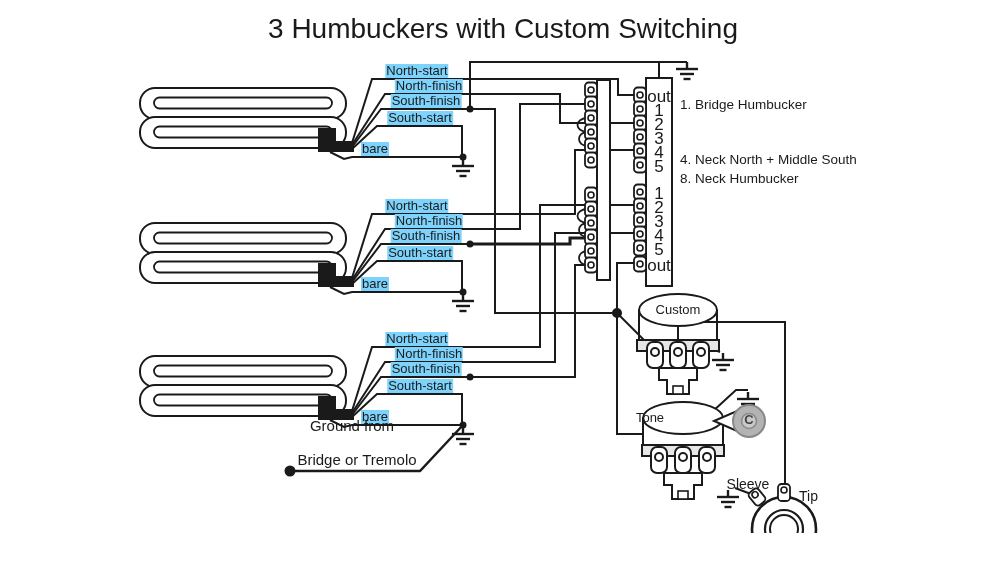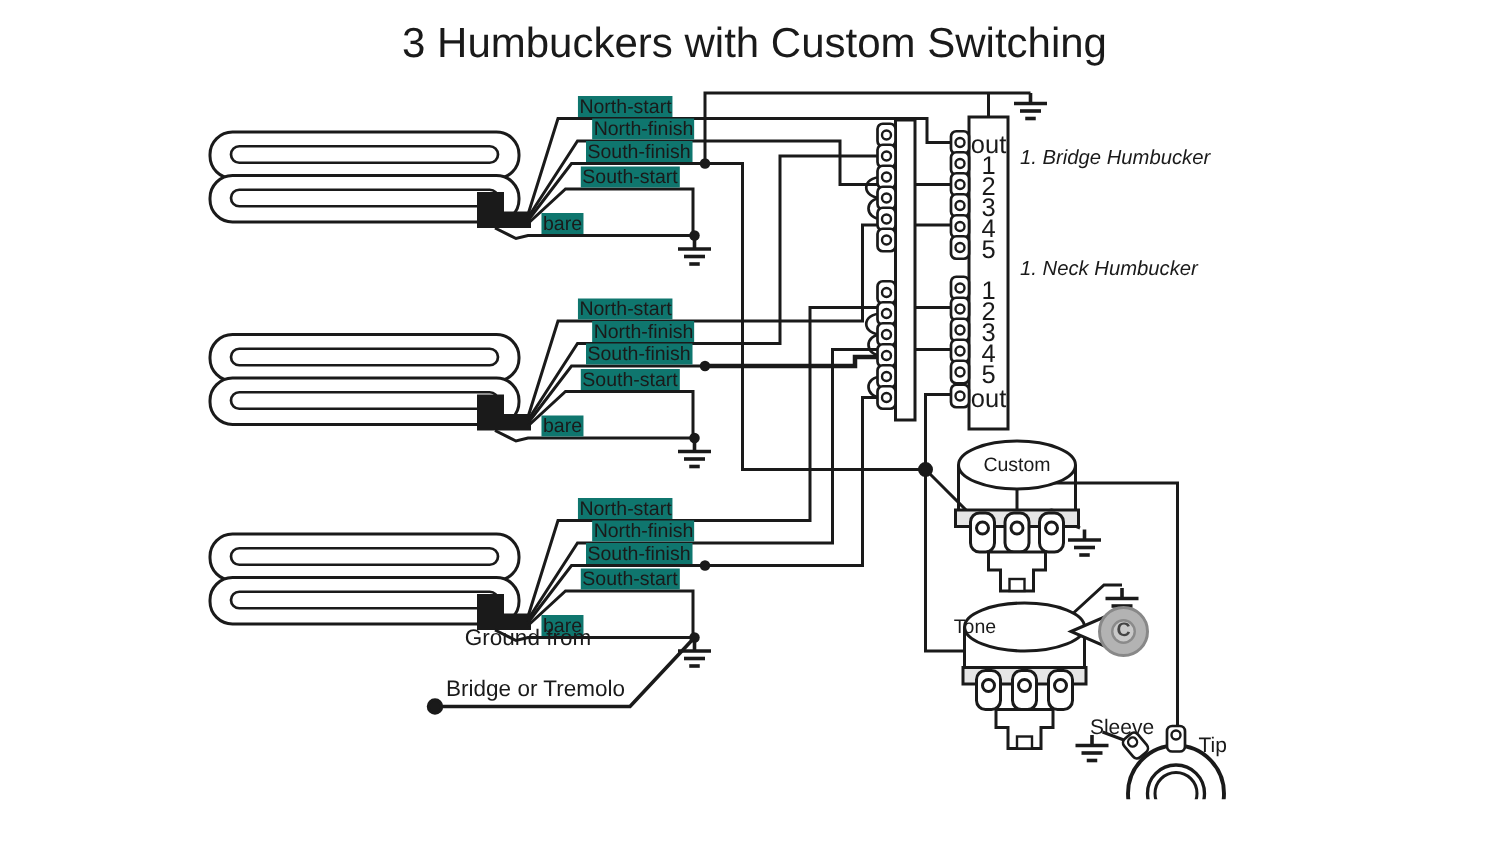--- a/index.html
+++ b/index.html
@@ -2,23 +2,23 @@
 <html><head>
 <meta charset="utf-8">
 <style>
   html,body{margin:0;padding:0;background:#fff;}
   #stage{position:relative;width:1000px;height:533px;background:#fff;overflow:hidden;
          font-family:"Liberation Sans", sans-serif;color:#1a1a1a;text-align:center;}
   #wiring-svg{position:absolute;left:0;top:0;}
   .lbl{position:absolute;white-space:pre;line-height:1.05;}
   .center{transform:translateX(-50%);} 
   .title{font-size:28px;letter-spacing:0px;}
-  .wire{font-size:13px;background:#0f766e;padding:0 1px;}
+  .wire{font-size:13px;background:#7dd3fc;padding:0 1px;}
   .swpos{font-size:17px;}
-  .legend-item{font-size:13.5px;line-height:18.5px;font-style:italic;}
+  .legend-item{font-size:13.5px;line-height:18.5px;}
   .pot{font-size:13px;}
   .cap{font-size:13px;font-weight:bold;color:#444;}
   .jacklbl{font-size:14px;}
   .gftext{font-size:15px;}
   .notebox{position:absolute;left:191px;top:487px;width:226px;height:66px;
            border:2px solid #1a1a1a;background:#fff;padding:3px 0 0 6px;
            font-size:15px;line-height:19px;}
   .notebox svg{vertical-align:-2px;}
 </style>
 </head>
@@ -211,21 +211,22 @@
 <div class="lbl swpos center" style="left:659px;top:144px">4</div>
 <div class="lbl swpos center" style="left:659px;top:158px">5</div>
 <div class="lbl swpos center" style="left:659px;top:185px">1</div>
 <div class="lbl swpos center" style="left:659px;top:199px">2</div>
 <div class="lbl swpos center" style="left:659px;top:213px">3</div>
 <div class="lbl swpos center" style="left:659px;top:227px">4</div>
 <div class="lbl swpos center" style="left:659px;top:241px">5</div>
 <div class="lbl swpos center" style="left:659px;top:257px">out</div>
 
 <div class="lbl legend-item" style="left:680px;top:96px">1. Bridge Humbucker</div>
-<div class="lbl legend-item" style="left:680px;top:170px">1. Neck Humbucker</div>
+<div class="lbl legend-item" style="left:680px;top:151px">4. Neck North + Middle South</div>
+<div class="lbl legend-item" style="left:680px;top:170px">8. Neck Humbucker</div>
 
 <div class="lbl pot center" style="left:678px;top:303px">Custom</div>
 <div class="lbl pot center" style="left:650px;top:411px">Tone</div>
 <div class="lbl cap center" style="left:749px;top:413px">C</div>
 <div class="lbl jacklbl center" style="left:748px;top:477px">Sleeve</div>
 <div class="lbl jacklbl" style="left:799px;top:489px">Tip</div>
 
 <div class="lbl gftext center" style="left:352px;top:418px">Ground from</div>
 <div class="lbl gftext center" style="left:357px;top:452px">Bridge or Tremolo</div>
 

